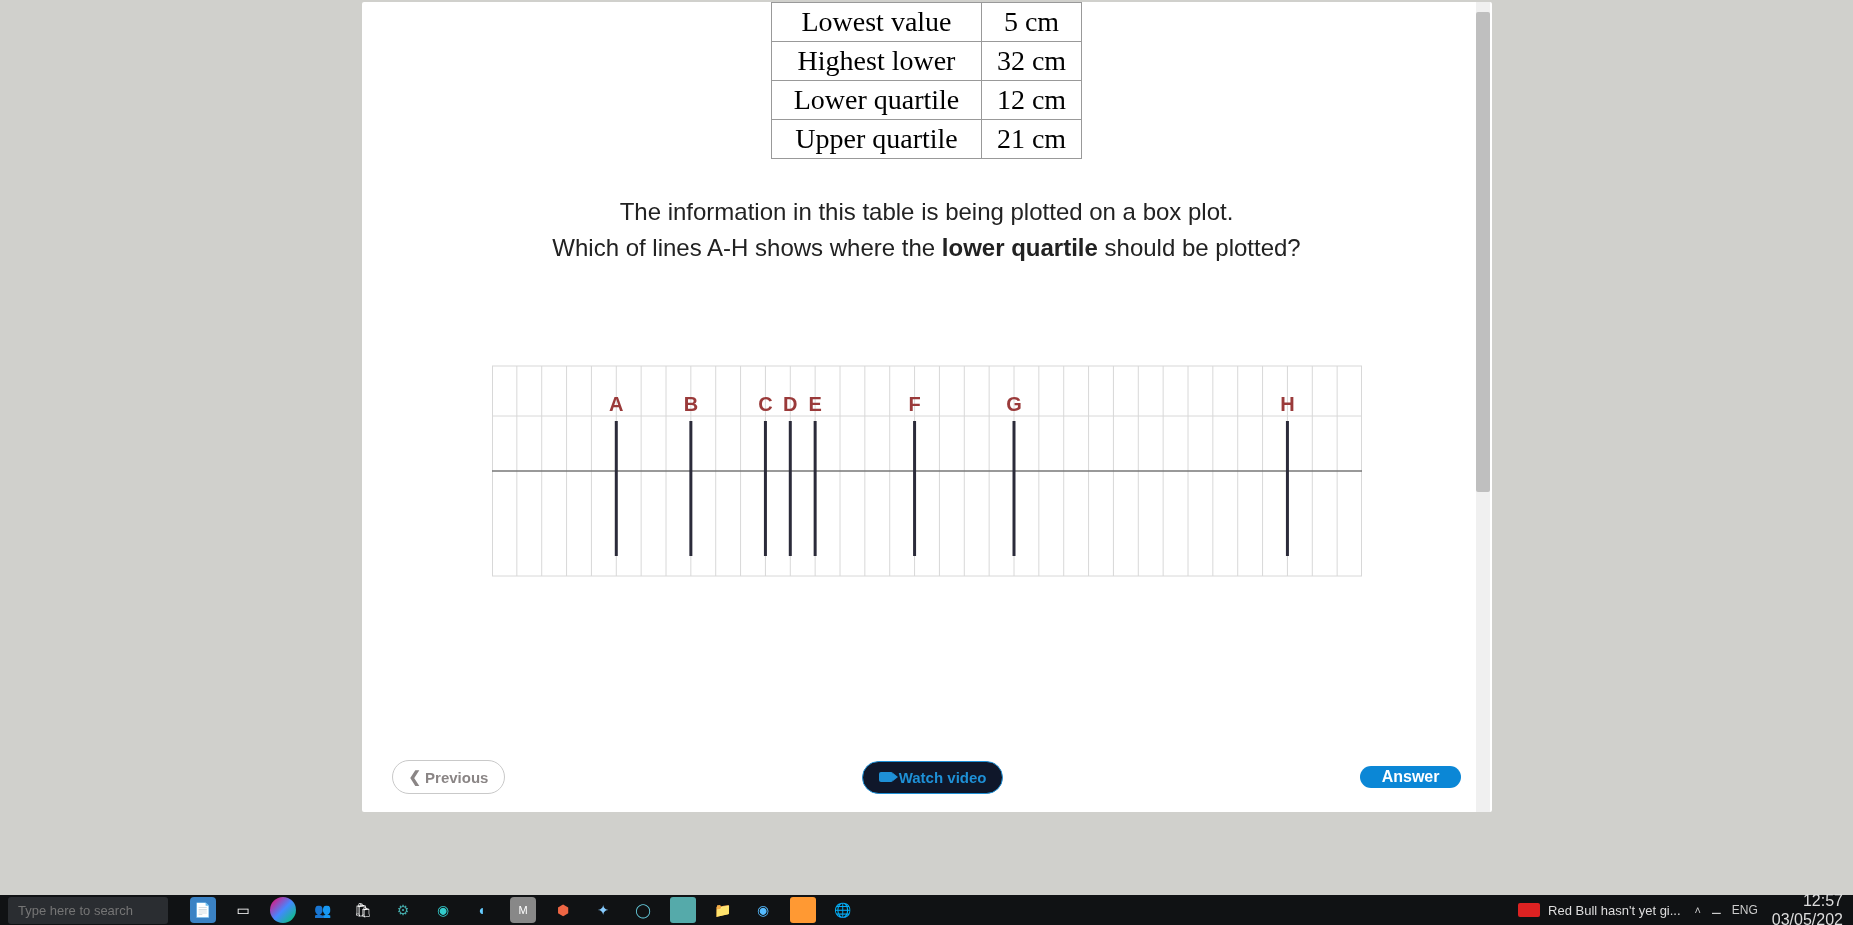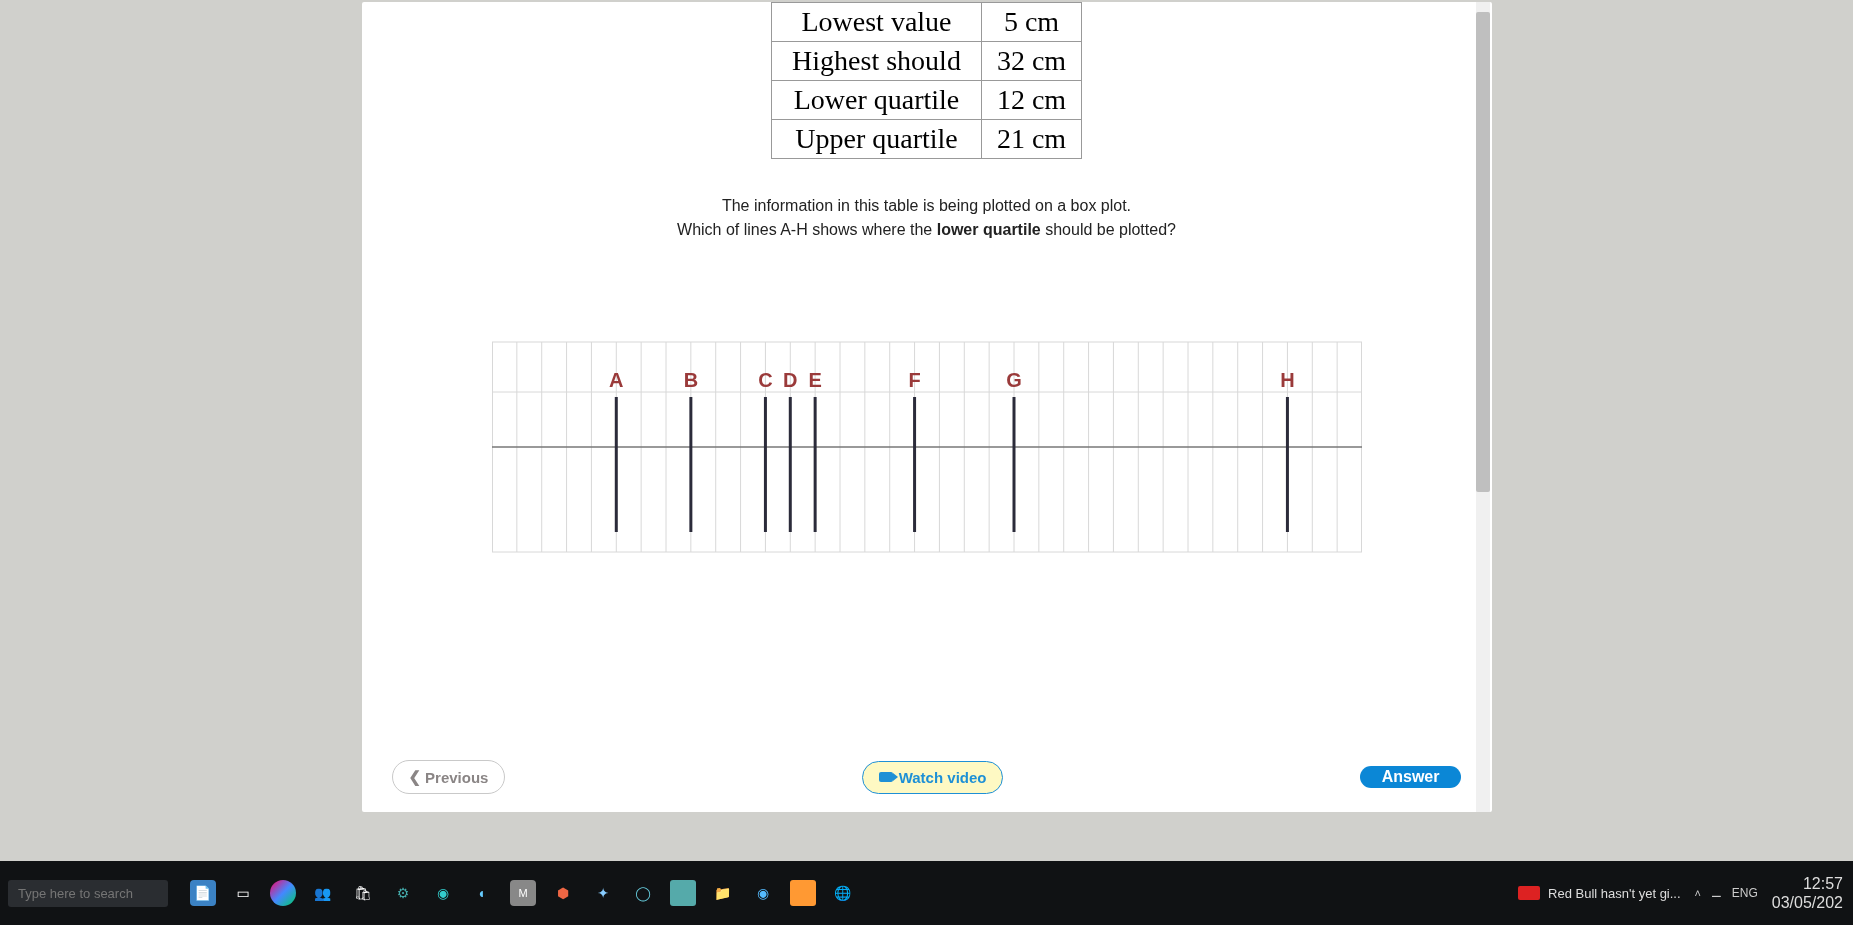--- a/index.html
+++ b/index.html
@@ -47,21 +47,21 @@
     .stats-table td {
       border: 1px solid #999;
       padding: 3px 14px;
       text-align: center;
     }
     .stats-table td:first-child { text-align: center; min-width: 210px;}
     .stats-table td:last-child { text-align: center; min-width: 100px;}
     .question-text {
       text-align: center;
       margin-top: 35px;
-      font-size: 16px;
+      font-size: 24px;
       line-height: 1.5;
       color: #222;
     }
     .question-text b { font-weight: bold; }
     .chart-container {
       margin-top: 90px;
       display: flex;
       justify-content: center;
     }
     .chart {
@@ -97,21 +97,21 @@
       border-radius: 18px;
       font-size: 15px;
       font-weight: bold;
       cursor: pointer;
       display: flex;
       align-items: center;
       gap: 4px;
     }
     .watch-btn {
       border: 1.5px solid #1e90d6;
-      background: #fef9c3;
+      background: #0f172a;
       color: #1e90d6;
       padding: 7px 16px;
       border-radius: 18px;
       font-size: 15px;
       font-weight: bold;
       cursor: pointer;
       display: flex;
       align-items: center;
       gap: 6px;
     }
@@ -131,21 +131,21 @@
       font-size: 16px;
       font-weight: bold;
       cursor: pointer;
     }
     
     .taskbar {
       position: absolute;
       bottom: 0;
       left: 0;
       right: 0;
-      height: 64px;
+      height: 30px;
       background: #101214;
       display: flex;
       align-items: center;
       color: #fff;
       font-size: 13px;
     }
     .tb-left { display: flex; align-items: center; gap: 8px; padding-left: 8px;}
     .search-box {
       background: #2a2d31;
       border-radius: 3px;
@@ -183,21 +183,21 @@
   <div class="scrollbar-track"></div>
   <div class="scrollbar-thumb"></div>
 
   <table class="stats-table">
     <tbody>
         <tr>
           <td>Lowest value</td>
           <td>5 cm</td>
         </tr>
     <tr>
-          <td>Highest should</td>
+          <td>Highest lower</td>
           <td>32 cm</td>
         </tr>
     <tr>
           <td>Lower quartile</td>
           <td>12 cm</td>
         </tr>
     <tr>
           <td>Upper quartile</td>
           <td>21 cm</td>
         </tr>

